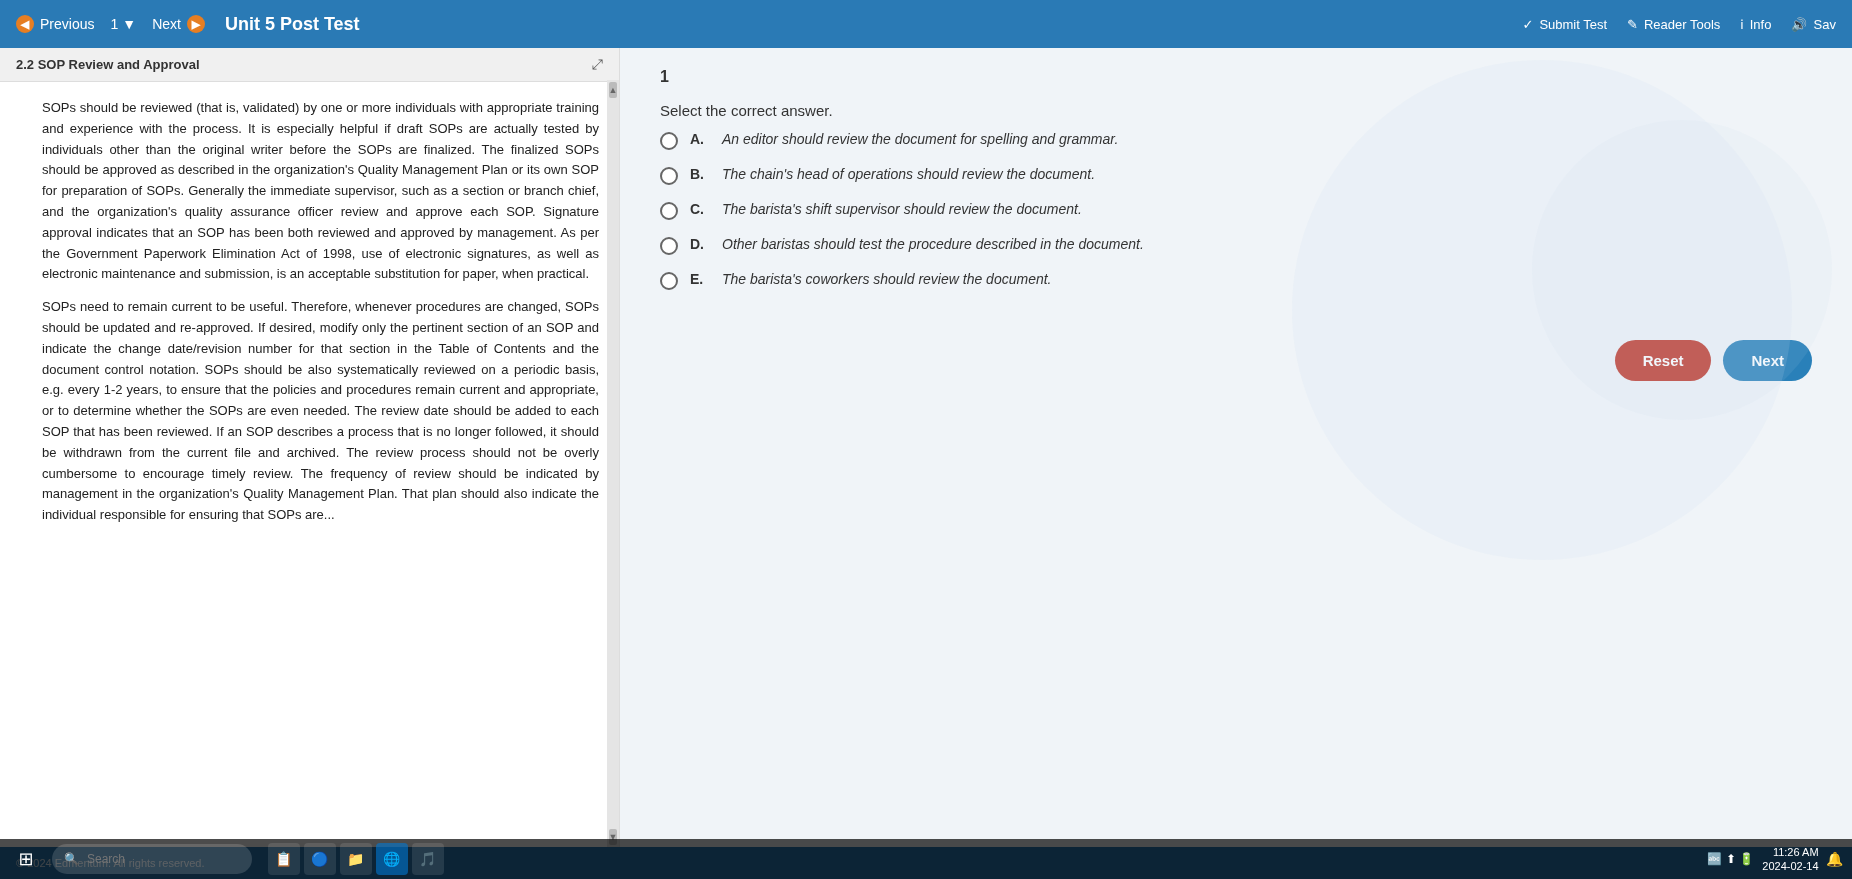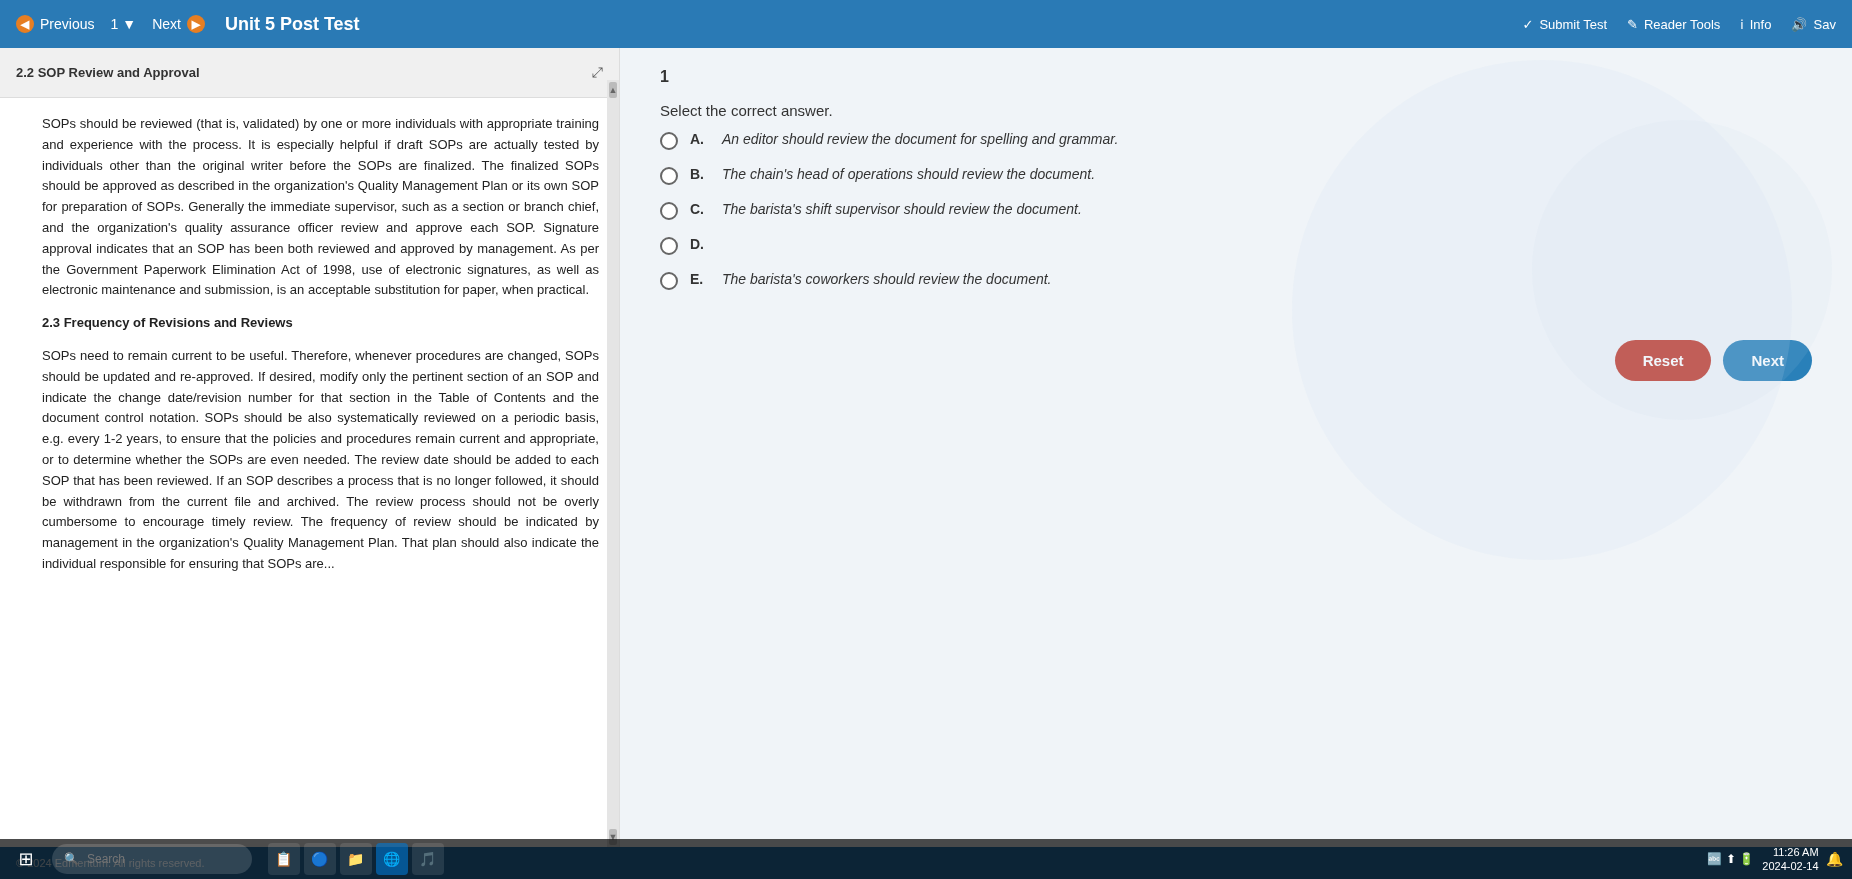--- a/index.html
+++ b/index.html
@@ -68,21 +68,21 @@
       width: 620px;
       background: white;
       border-right: 1px solid #ddd;
       display: flex;
       flex-direction: column;
       overflow: hidden;
       position: relative;
     }
     .left-panel-header {
       background: #f0f0f0;
-      padding: 16px 16px;
+      padding: 8px 16px;
       font-size: 13px;
       font-weight: 600;
       color: #333;
       border-bottom: 1px solid #ddd;
       display: flex;
       align-items: center;
       justify-content: space-between;
     }
     .expand-btn {
       background: none; border: none; cursor: pointer;
@@ -284,21 +284,20 @@
 
   <div class="left-panel">
     <div class="left-panel-header">
       <span>2.2 SOP Review and Approval</span>
       <button class="expand-btn">
         <span>⤢</span>
       </button>
     </div>
     <div class="left-panel-content">
       <p>SOPs should be reviewed (that is, validated) by one or more individuals with appropriate training and experience with the process. It is especially helpful if draft SOPs are actually tested by individuals other than the original writer before the SOPs are finalized. The finalized SOPs should be approved as described in the organization's Quality Management Plan or its own SOP for preparation of SOPs. Generally the immediate supervisor, such as a section or branch chief, and the organization's quality assurance officer review and approve each SOP. Signature approval indicates that an SOP has been both reviewed and approved by management. As per the Government Paperwork Elimination Act of 1998, use of electronic signatures, as well as electronic maintenance and submission, is an acceptable substitution for paper, when practical.</p>
-      <p class="section-title">2.3 Frequency of Revisions and Reviews</p>
       <p>SOPs need to remain current to be useful. Therefore, whenever procedures are changed, SOPs should be updated and re-approved. If desired, modify only the pertinent section of an SOP and indicate the change date/revision number for that section in the Table of Contents and the document control notation. SOPs should be also systematically reviewed on a periodic basis, e.g. every 1-2 years, to ensure that the policies and procedures remain current and appropriate, or to determine whether the SOPs are even needed. The review date should be added to each SOP that has been reviewed. If an SOP describes a process that is no longer followed, it should be withdrawn from the current file and archived. The review process should not be overly cumbersome to encourage timely review. The frequency of review should be indicated by management in the organization's Quality Management Plan. That plan should also indicate the individual responsible for ensuring that SOPs are...</p>
     </div>
 
     <div style="position:absolute; right:0; top:32px; bottom:0; width:12px; background:#e5e5e5; display:flex; flex-direction:column; align-items:center;">
       <div style="width:8px; height:16px; background:#bbb; border-radius:2px; margin-top:2px; font-size:9px; display:flex; align-items:center; justify-content:center; color:#666;">▲</div>
       <div style="flex:1;"></div>
       <div style="width:8px; height:16px; background:#bbb; border-radius:2px; margin-bottom:2px; font-size:9px; display:flex; align-items:center; justify-content:center; color:#666;">▼</div>
     </div>
   </div>
 
@@ -323,20 +322,21 @@
       <span class="answer-text">The chain's head of operations should review the document.</span>
     </div>
         <div class="answer-option">
       <div class="radio-circle"></div>
       <span class="answer-label">C.</span>
       <span class="answer-text">The barista's shift supervisor should review the document.</span>
     </div>
         <div class="answer-option">
       <div class="radio-circle"></div>
       <span class="answer-label">D.</span>
+      <span class="answer-text">Other baristas should test the procedure described in the document.</span>
     </div>
         <div class="answer-option">
       <div class="radio-circle"></div>
       <span class="answer-label">E.</span>
       <span class="answer-text">The barista's coworkers should review the document.</span>
     </div>
       </div>
 
     <div class="action-buttons">
       <button class="btn-reset">Reset</button>

